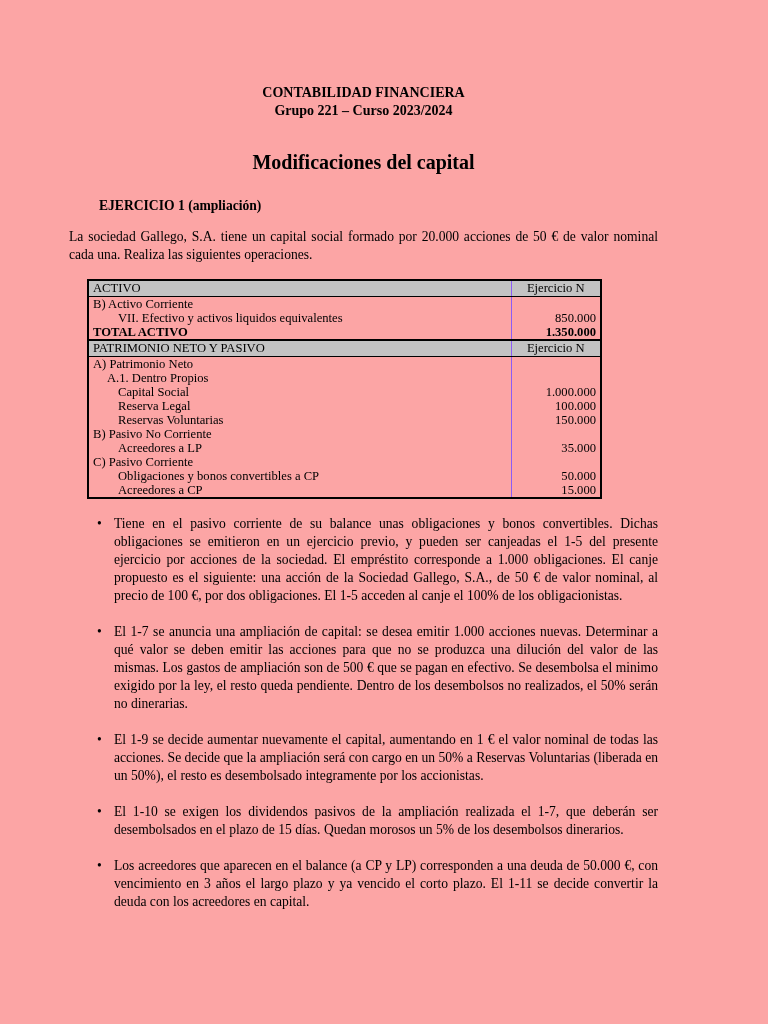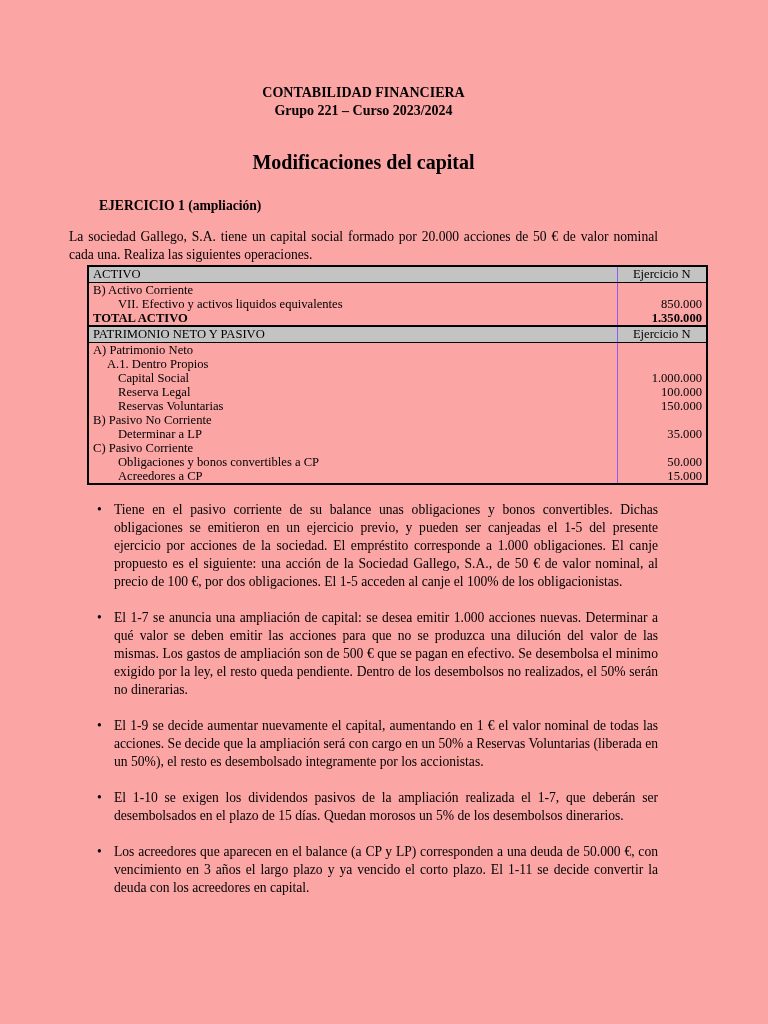--- a/index.html
+++ b/index.html
@@ -35,23 +35,23 @@
     line-height: 18px;
     margin-left: 30px;
   }
   .intro {
     margin-top: 13px;
     font-size: 13.6px;
     line-height: 18px;
     text-align: justify;
   }
   .balance-table {
-    margin-top: 1px;
+    margin-top: 15px;
     margin-left: 18px;
-    width: 621px;
+    width: 515px;
     border-collapse: collapse;
     border: 2px solid #000;
     font-size: 12.6px;
   }
   .balance-table td {
     padding: 0 4px;
     height: 14px;
     line-height: 14px;
     vertical-align: middle;
     white-space: nowrap;
@@ -147,21 +147,21 @@
       </tr>
       <tr>
         <td class="i2">Reservas Voluntarias</td>
         <td class="col-val">150.000</td>
       </tr>
       <tr>
         <td>B) Pasivo No Corriente</td>
         <td class="col-val"></td>
       </tr>
       <tr>
-        <td class="i2">Determinar a LP</td>
+        <td class="i2">Acreedores a LP</td>
         <td class="col-val">35.000</td>
       </tr>
       <tr>
         <td>C) Pasivo Corriente</td>
         <td class="col-val"></td>
       </tr>
       <tr>
         <td class="i2">Obligaciones y bonos convertibles a CP</td>
         <td class="col-val">50.000</td>
       </tr>

